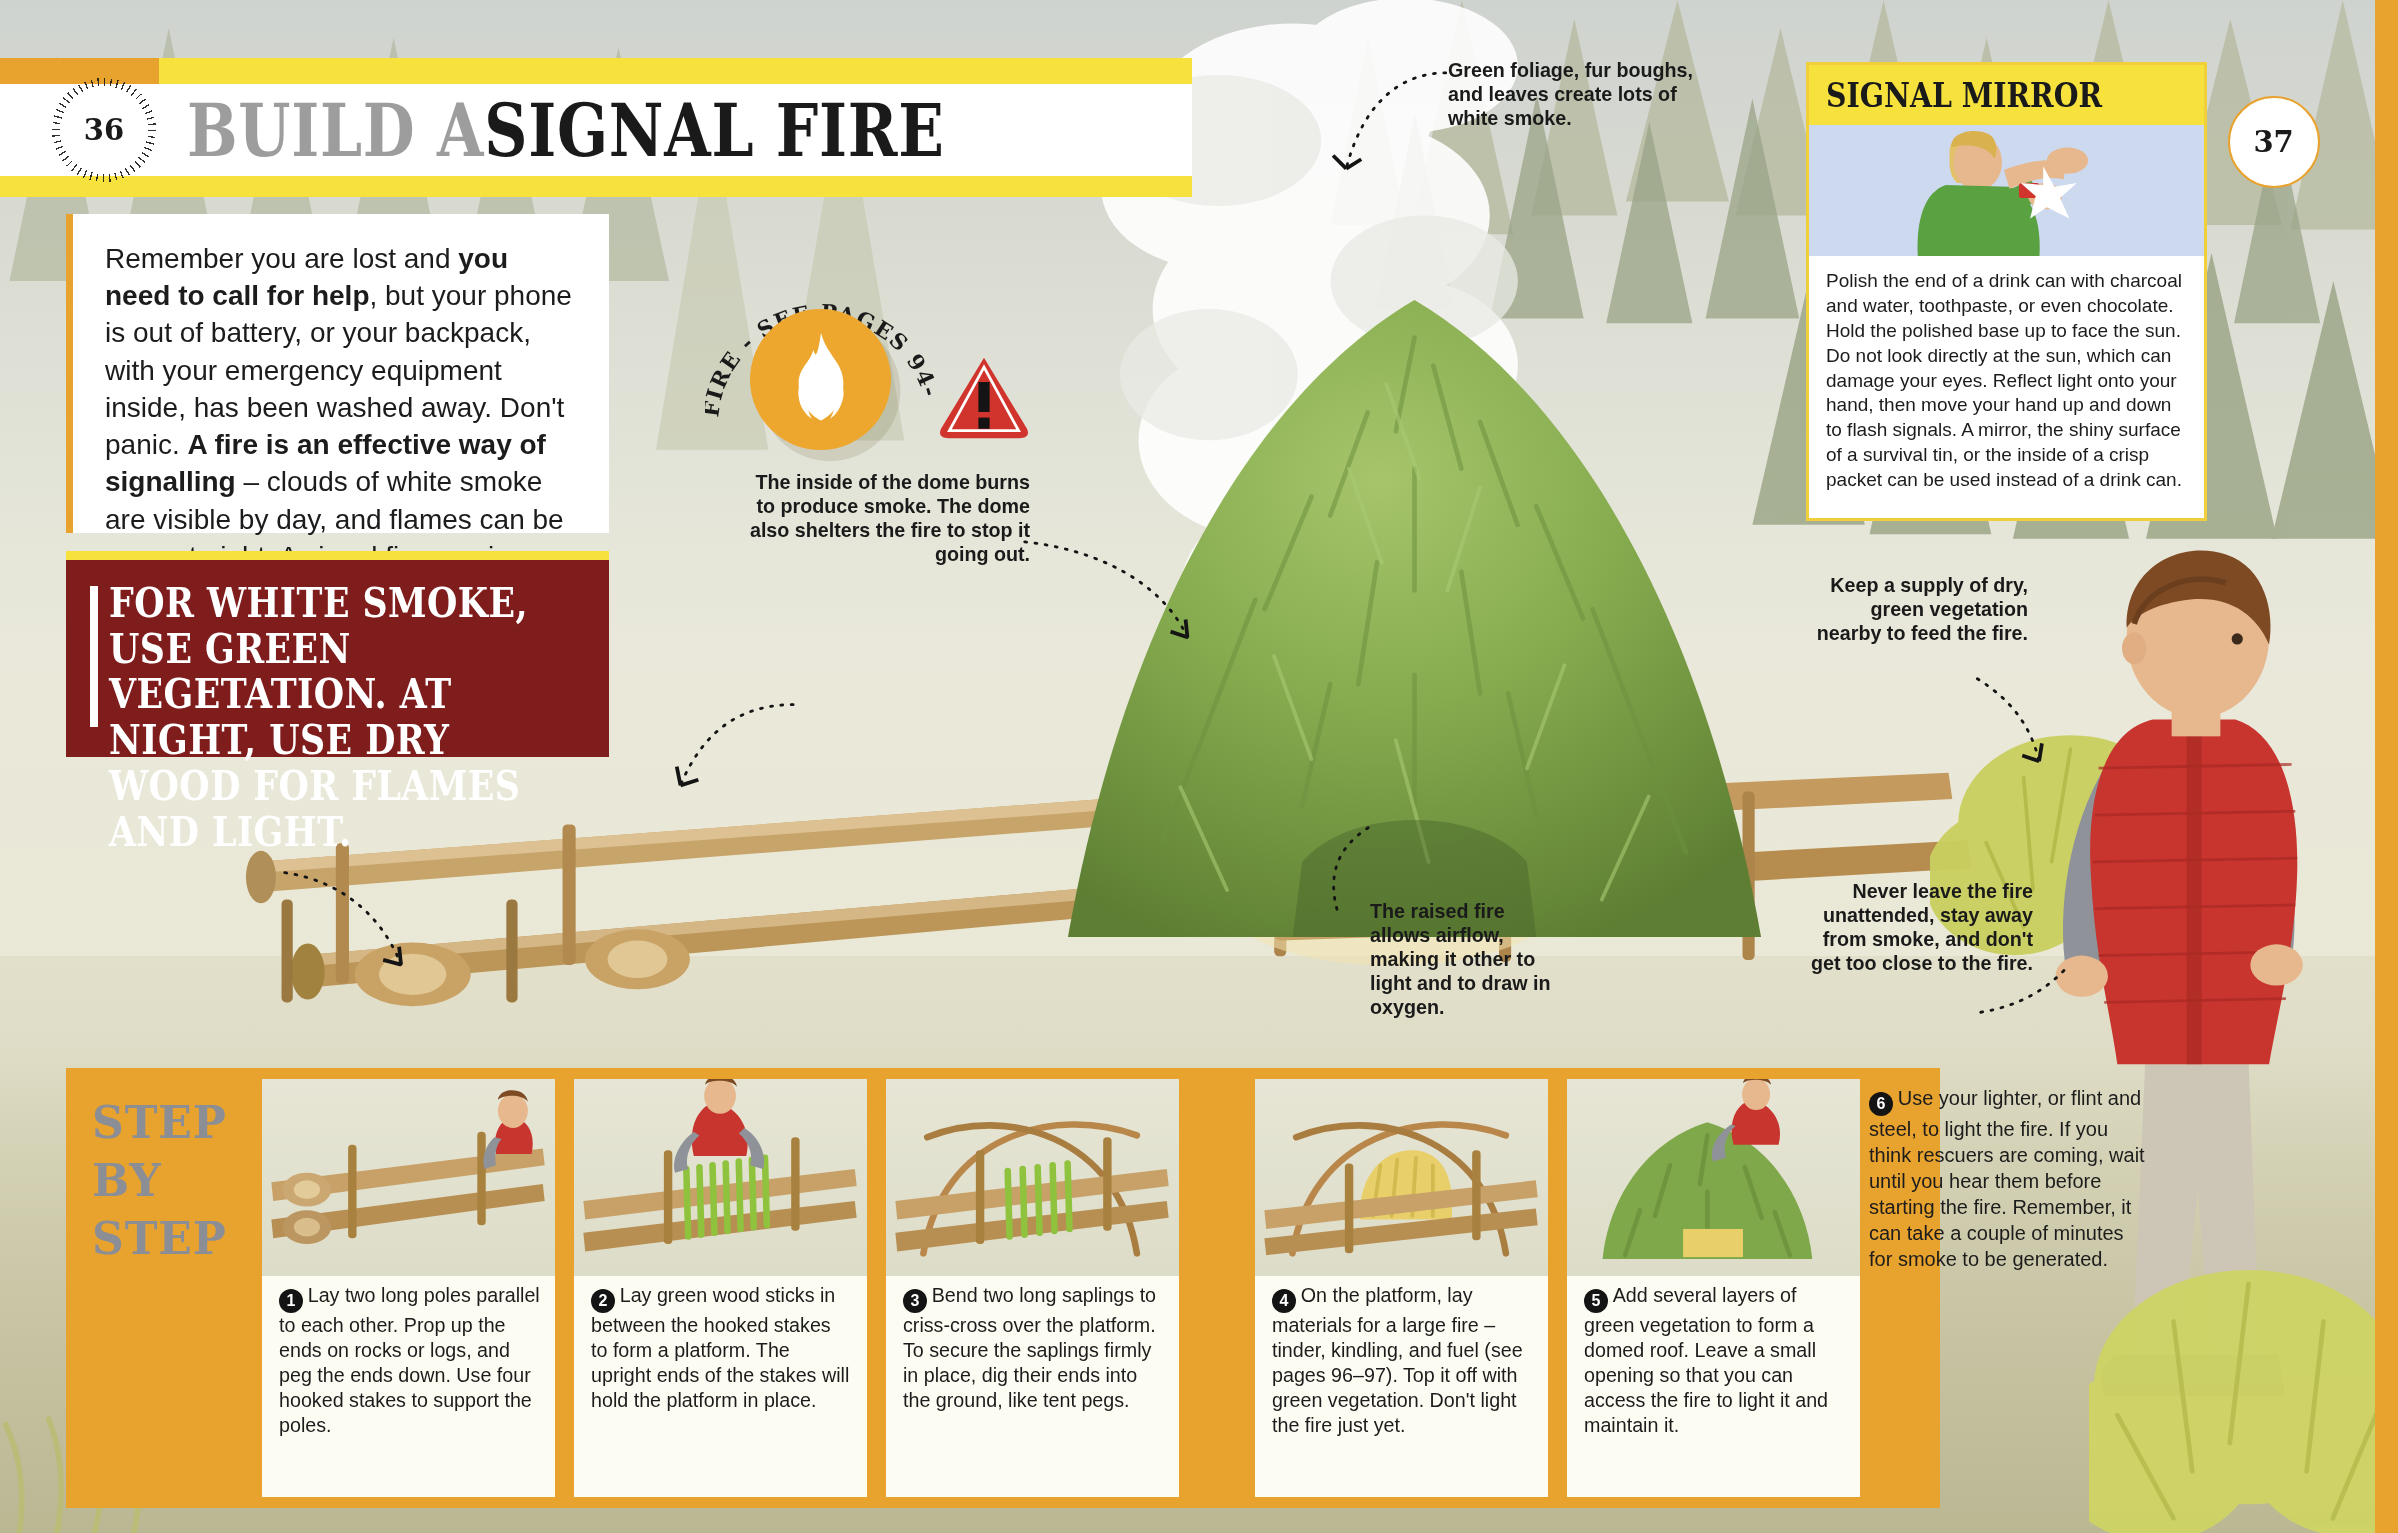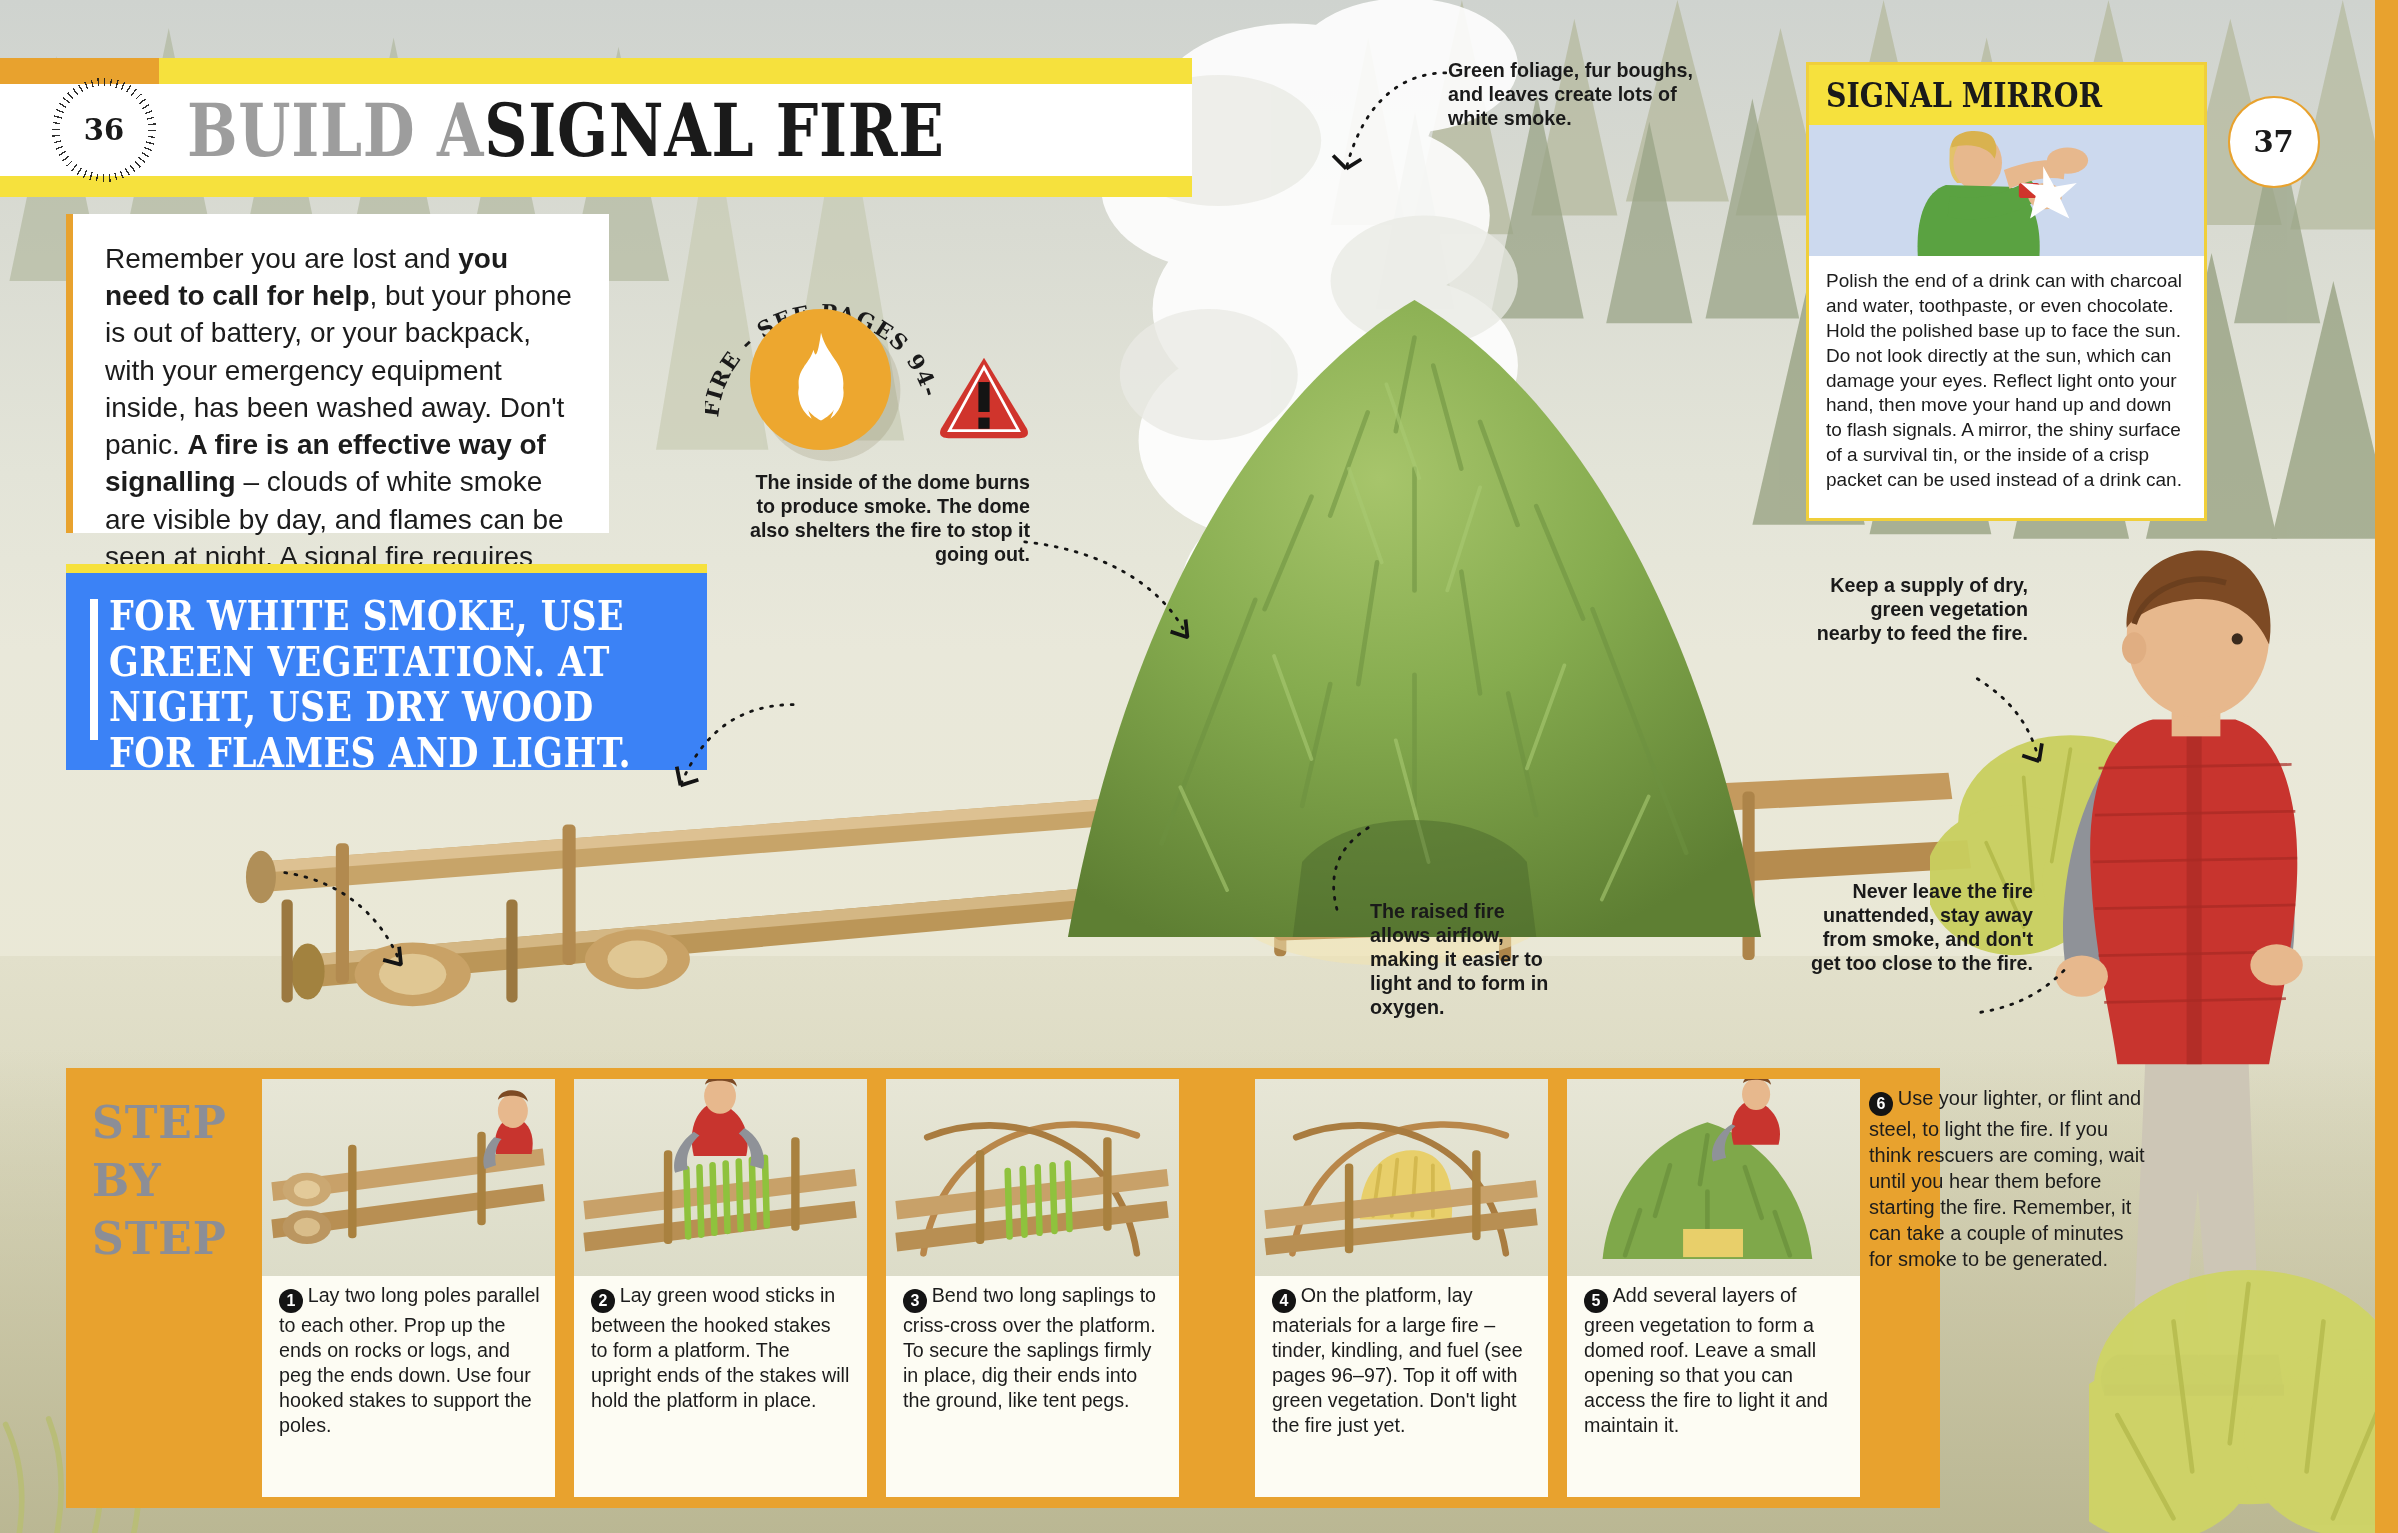--- a/index.html
+++ b/index.html
@@ -85,22 +85,22 @@
   .intro {
     position: absolute; left: 66px; top: 214px; width: 543px; height: 319px;
     background: #fff; border-left: 7.5px solid #e8a22e;
     padding: 26px 32px 0 32px;
     font-size: 28px; line-height: 1.33; color: #1c1c1c;
   }
   .intro b { font-weight: 700; }
 
   
   .quote {
-    position: absolute; left: 66px; top: 564px; width: 641px; height: 206px;
-    background: #3b82f6; border-top: 9.4px solid #f6e13d;
+    position: absolute; left: 66px; top: 551px; width: 543px; height: 206px;
+    background: #7f1d1d; border-top: 9.4px solid #f6e13d;
     padding: 20.6px 26px 0 43px;
   }
   .quote-mark {
     position: absolute; left: 24px; top: 26px; width: 7.5px; height: 141px; background: #fff;
   }
   .quote-text {
     font-family: "DejaVu Serif", serif; font-weight: 700;
     color: #fff; font-size: 41px; line-height: 1.12; letter-spacing: 0.5px;
     transform: scaleX(.85); transform-origin: left top;
     width: 118%;
@@ -514,21 +514,21 @@
   <svg class="leader" style="left:656px;top:684px;width:141px;height:122px" viewBox="0 0 150 130" width="141" height="122">
     <path d="M146 22 C 90 22, 50 50, 26 108" fill="none" stroke="#141414" stroke-width="3" stroke-dasharray="2 9" stroke-linecap="round"></path>
     <path d="M26 108 l -4 -20 M26 108 l 19 -6" fill="none" stroke="#141414" stroke-width="4"></path>
   </svg>
 
   <svg class="leader" style="left:281px;top:867px;width:150px;height:122px" viewBox="0 0 160 130" width="150" height="122">
     <path d="M4 6 C 60 14, 106 48, 128 104" fill="none" stroke="#141414" stroke-width="3" stroke-dasharray="2 9" stroke-linecap="round"></path>
     <path d="M128 104 l -19 -5 M128 104 l -2 -19" fill="none" stroke="#141414" stroke-width="4"></path>
   </svg>
 
-  <div class="callout l" style="left:1370px;top:899px;width:197px">The raised fire allows airflow, making it easier to light and to form in oxygen.</div>
+  <div class="callout l" style="left:1370px;top:899px;width:197px">The raised fire allows airflow, making it other to light and to draw in oxygen.</div>
   <svg class="leader" style="left:1312px;top:824px;width:103px;height:103px" viewBox="0 0 110 110" width="103" height="103">
     <path d="M60 4 C 26 26, 16 56, 28 96" fill="none" stroke="#141414" stroke-width="3" stroke-dasharray="2 9" stroke-linecap="round"></path>
   </svg>
 
   <div class="callout r" style="left:1808px;top:573px;width:220px">Keep a supply of dry, green vegetation nearby to feed the fire.</div>
   <svg class="leader" style="left:1968px;top:675px;width:131px;height:103px" viewBox="0 0 140 110" width="131" height="103">
     <path d="M10 4 C 42 24, 66 50, 76 92" fill="none" stroke="#141414" stroke-width="3" stroke-dasharray="2 9" stroke-linecap="round"></path>
     <path d="M76 92 l -18 -6 M76 92 l 3 -19" fill="none" stroke="#141414" stroke-width="4"></path>
   </svg>
 

